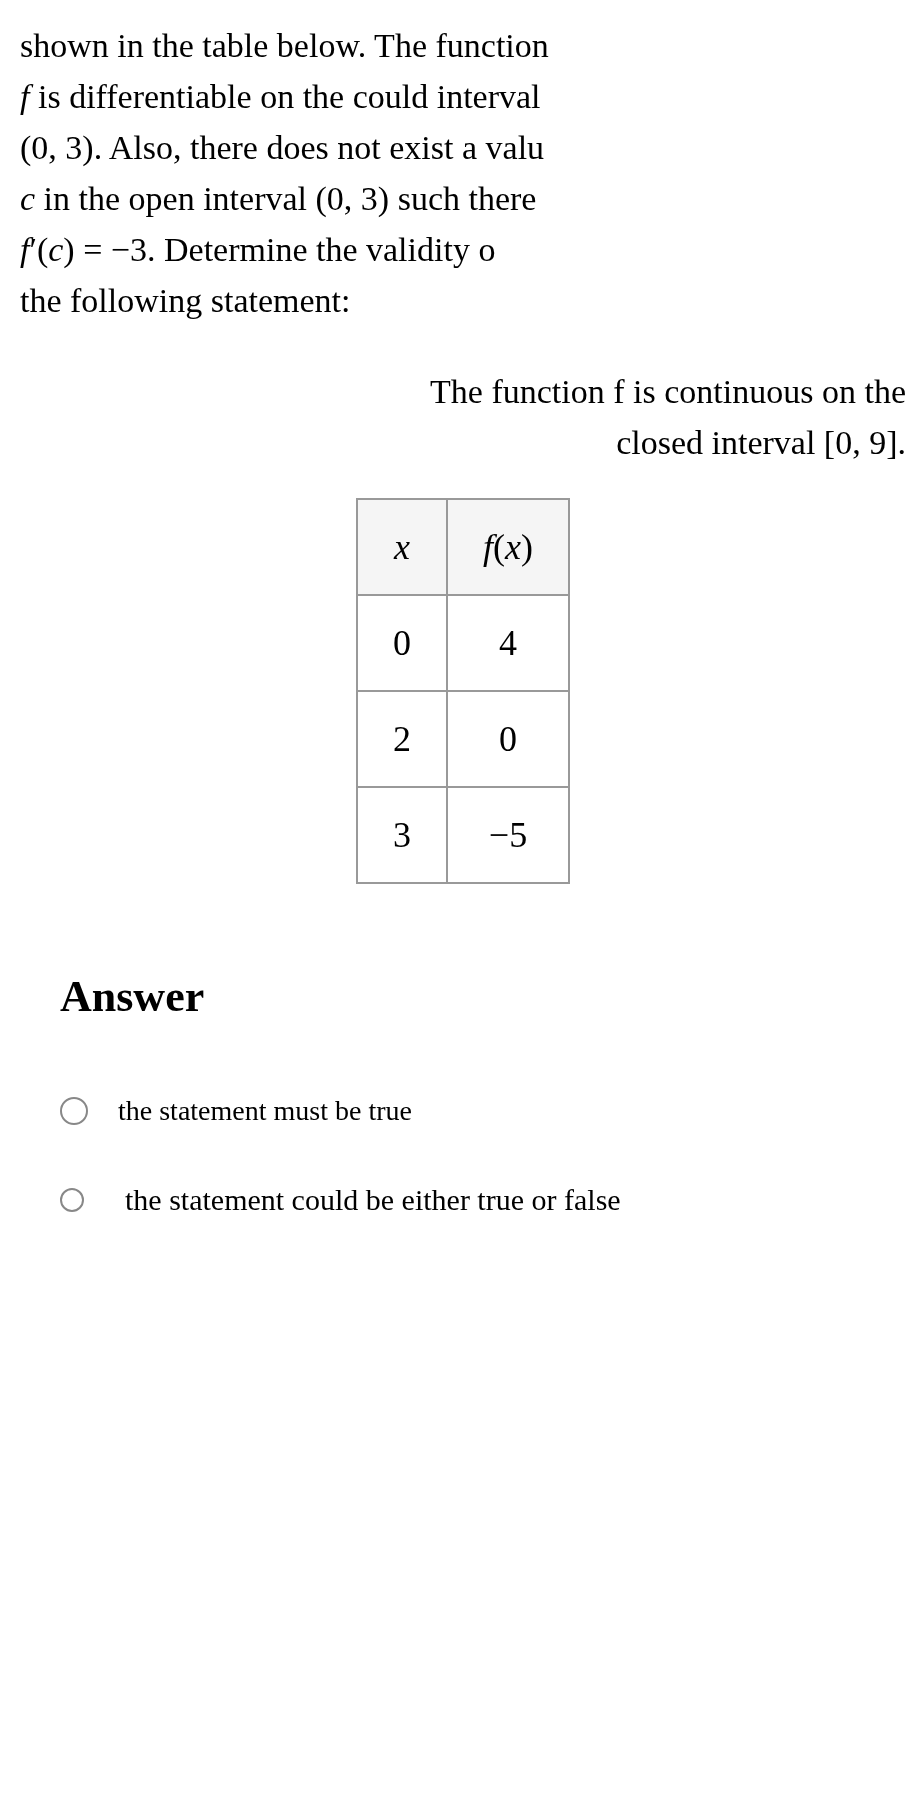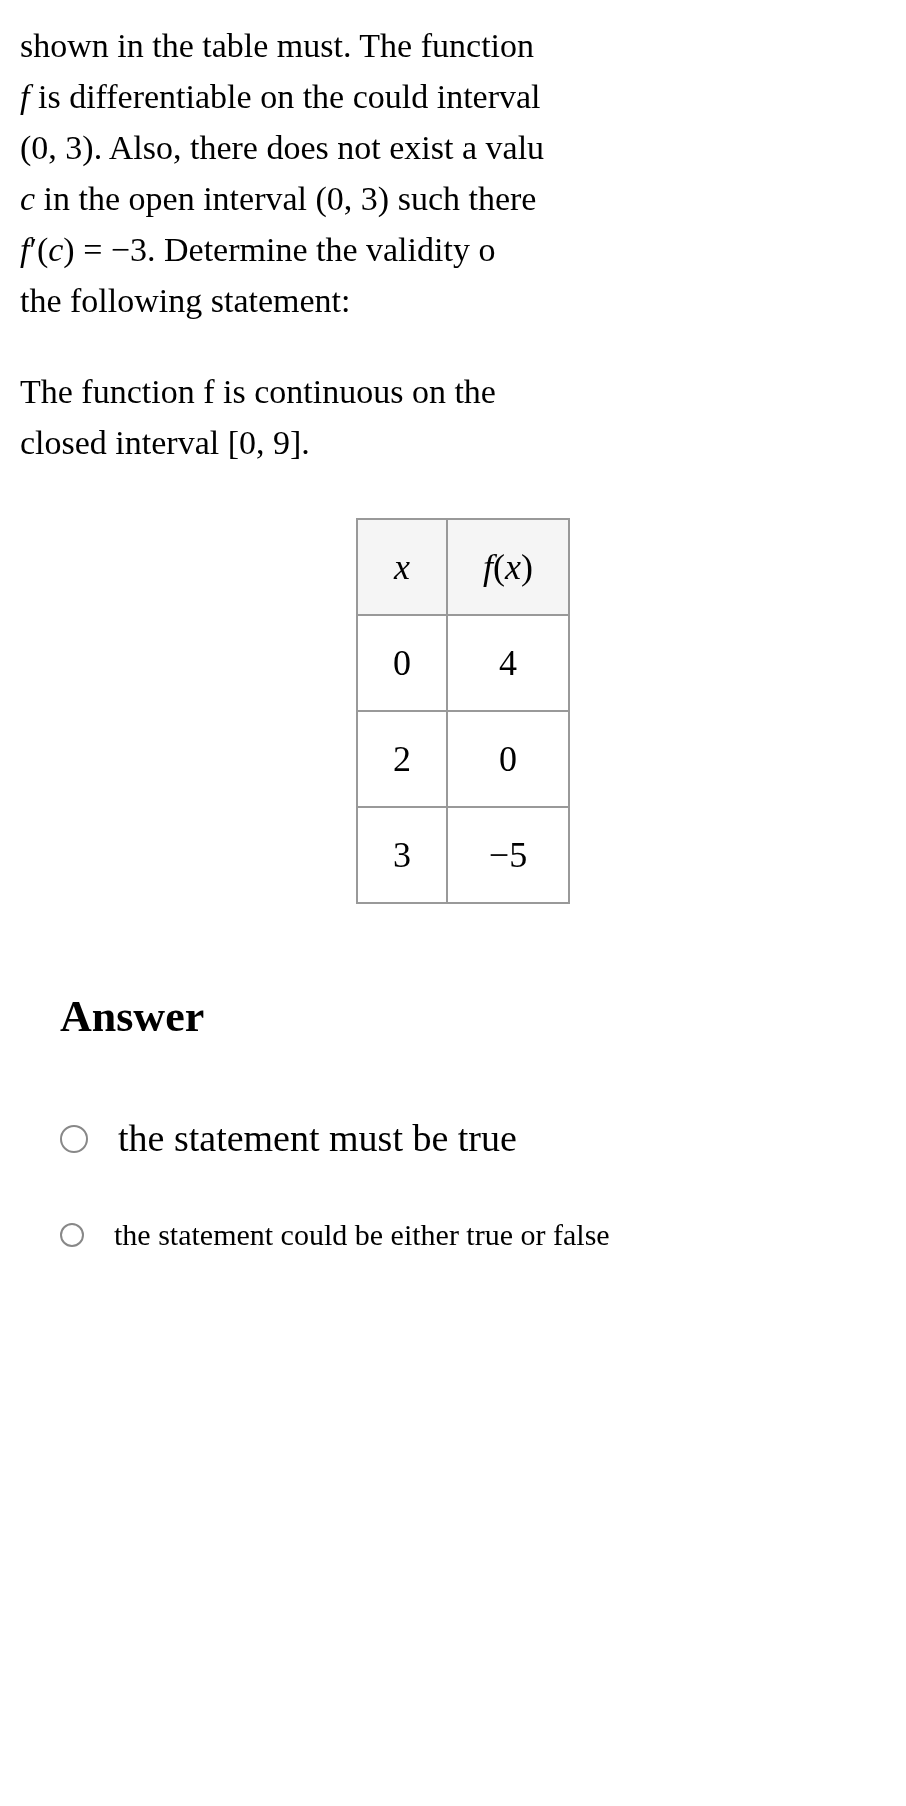--- a/index.html
+++ b/index.html
@@ -22,21 +22,22 @@
   }
   .question-text .math {
     font-family: 'Times New Roman', serif;
     font-style: italic;
   }
   .question-text .math-upright {
     font-style: normal;
     text-align: right;
   }
   .statement-text {
-    margin-bottom: 50px;
+    margin-bottom: 30px;
+    text-align: right;
   }
   .em {
   }
   .data-table {
     border-collapse: collapse;
     margin: 0 auto 80px auto;
   }
   .data-table th, .data-table td {
     border: 2px solid #999;
     padding: 20px 35px;
@@ -60,45 +61,46 @@
   }
   .answer-heading {
     font-weight: bold;
     font-size: 44px;
     margin-bottom: 60px;
   }
   .option-row {
     display: flex;
     align-items: center;
     margin-bottom: 45px;
-    font-size: 38px;
+    font-size: 28px;
     font-family: 'Times New Roman', serif;
   }
   .option-row:last-child {
     font-size: 30px;
     margin-bottom: 0;
+    gap: 11px;
   }
   .radio-circle {
     width: 28px;
     height: 28px;
     border: 2px solid #888;
     border-radius: 50%;
     margin-right: 30px;
     flex-shrink: 0;
   }
   .option-row:last-child .radio-circle {
     width: 24px;
     height: 24px;
   }
 </style>
 </head>
 <body>
 
 <div class="question-text">
-  <span>shown in the table must. The function</span><br>
+  <span>shown in the table below. The function</span><br>
   <span class="math">f</span><span> is differentiable on the could interval</span><br>
   <span class="math math-upright">(0, 3)</span><span>. Also, there does </span><span class="em">not</span><span> exist a valu</span><br>
   <span class="math">c</span><span> in the open interval </span><span class="math math-upright">(0, 3)</span><span> such there </span><br>
   <span class="math"><span style="font-style:italic">f</span><span style="font-style:normal">′(</span><span style="font-style:italic">c</span><span style="font-style:normal">) = −3</span></span><span>. Determine the validity o</span><br>
   <span>the following statement:</span>
 </div>
 
 <div class="statement-text">
   <span>The function </span><span class="math">f</span><span> is continuous on the</span><br>
   <span>closed interval </span><span class="math math-upright">[0, 9]</span><span>.</span>

